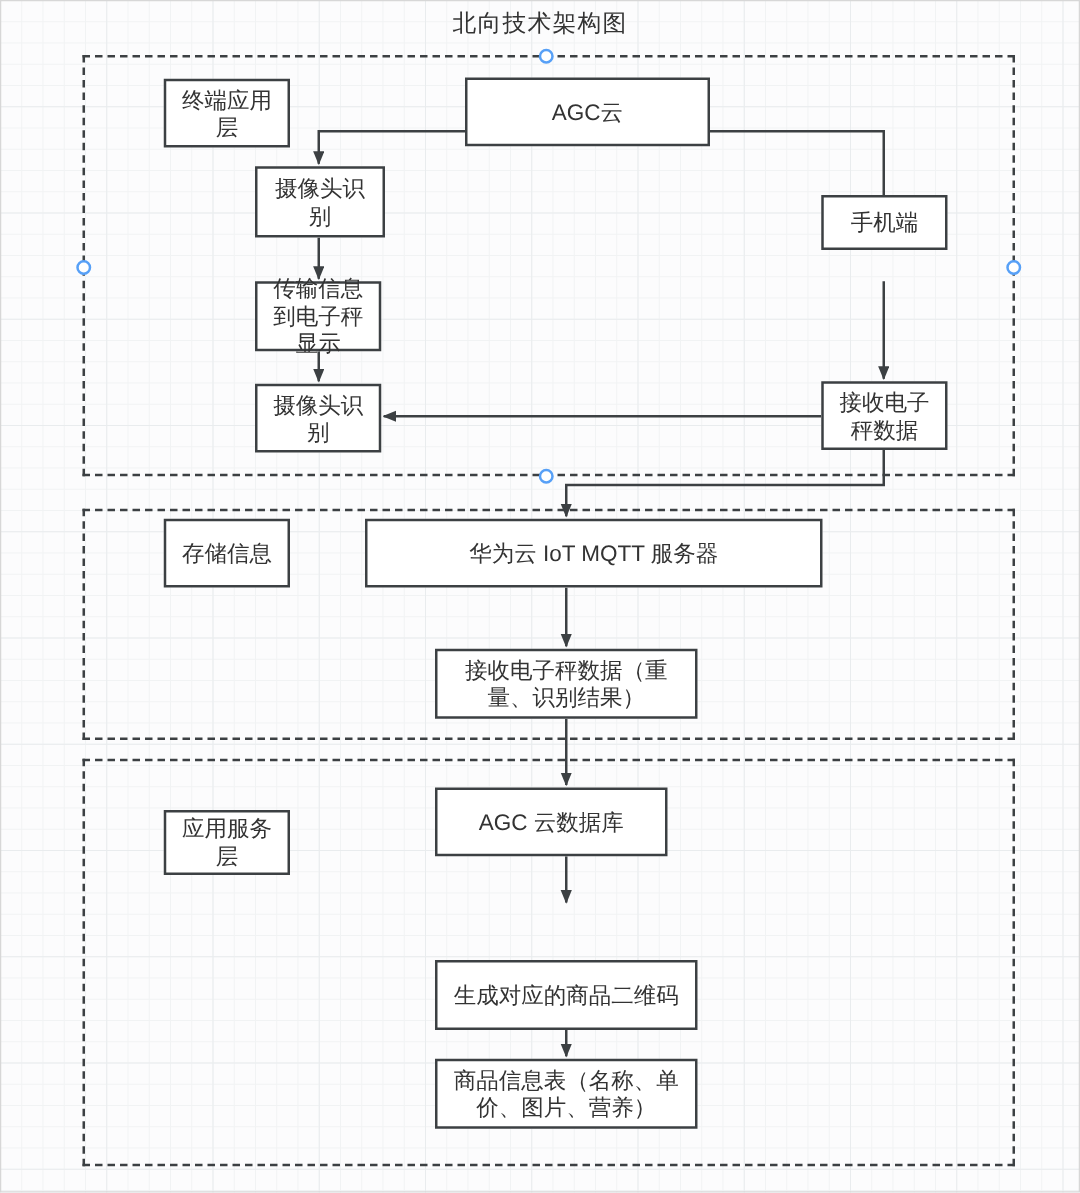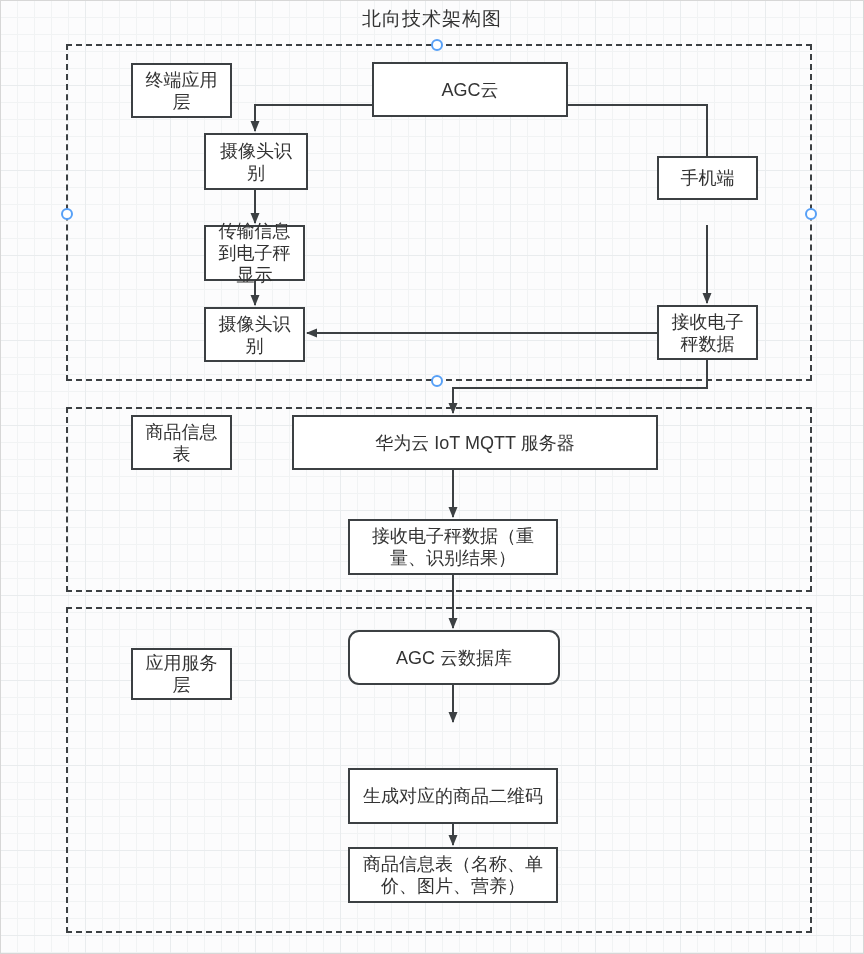--- a/index.html
+++ b/index.html
@@ -69,22 +69,22 @@
   </svg>
 
   <div class="node narrow" style="left:131px;top:63px;width:101px;height:55px;">终端应用层</div>
   <div class="node" style="left:372px;top:62px;width:196px;height:55px;">AGC云</div>
   <div class="node narrow" style="left:204px;top:133px;width:104px;height:57px;">摄像头识别</div>
   <div class="node narrow" style="left:657px;top:156px;width:101px;height:44px;">手机端</div>
   <div class="node narrow" style="left:204px;top:225px;width:101px;height:56px;">传输信息到电子秤显示</div>
   <div class="node narrow" style="left:204px;top:307px;width:101px;height:55px;">摄像头识别</div>
   <div class="node narrow" style="left:657px;top:305px;width:101px;height:55px;">接收电子秤数据</div>
 
-  <div class="node narrow" style="left:131px;top:415px;width:101px;height:55px;">商品信息表</div>
+  <div class="node narrow" style="left:131px;top:415px;width:101px;height:55px;">存储信息</div>
   <div class="node" style="left:292px;top:415px;width:366px;height:55px;">华为云 IoT MQTT 服务器</div>
   <div class="node" style="left:348px;top:519px;width:210px;height:56px;">接收电子秤数据（重量、识别结果）</div>
 
   <div class="node narrow" style="left:131px;top:648px;width:101px;height:52px;">应用服务层</div>
-  <div class="node" style="left:348px;top:630px;width:212px;height:55px;border-radius:11px;">AGC 云数据库</div>
+  <div class="node" style="left:348px;top:630px;width:186px;height:55px;">AGC 云数据库</div>
   <div class="node" style="left:348px;top:724px;width:210px;height:56px;margin-top:44px;">生成对应的商品二维码</div>
   <div class="node" style="left:348px;top:847px;width:210px;height:56px;">商品信息表（名称、单价、图片、营养）</div>
 
 </div>
 
 </body></html>

